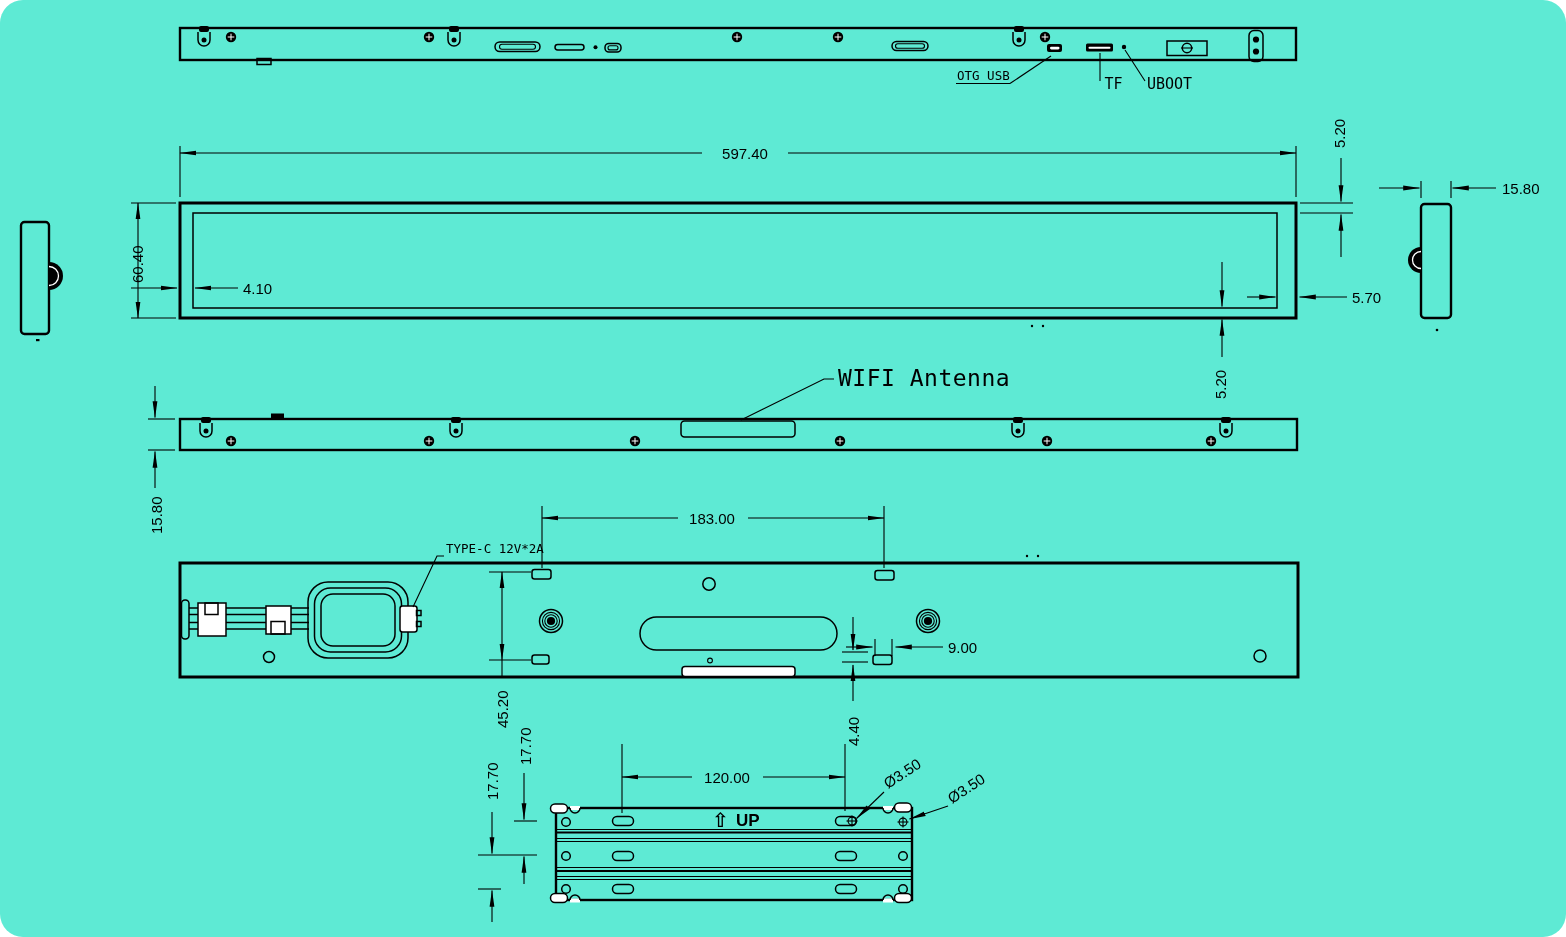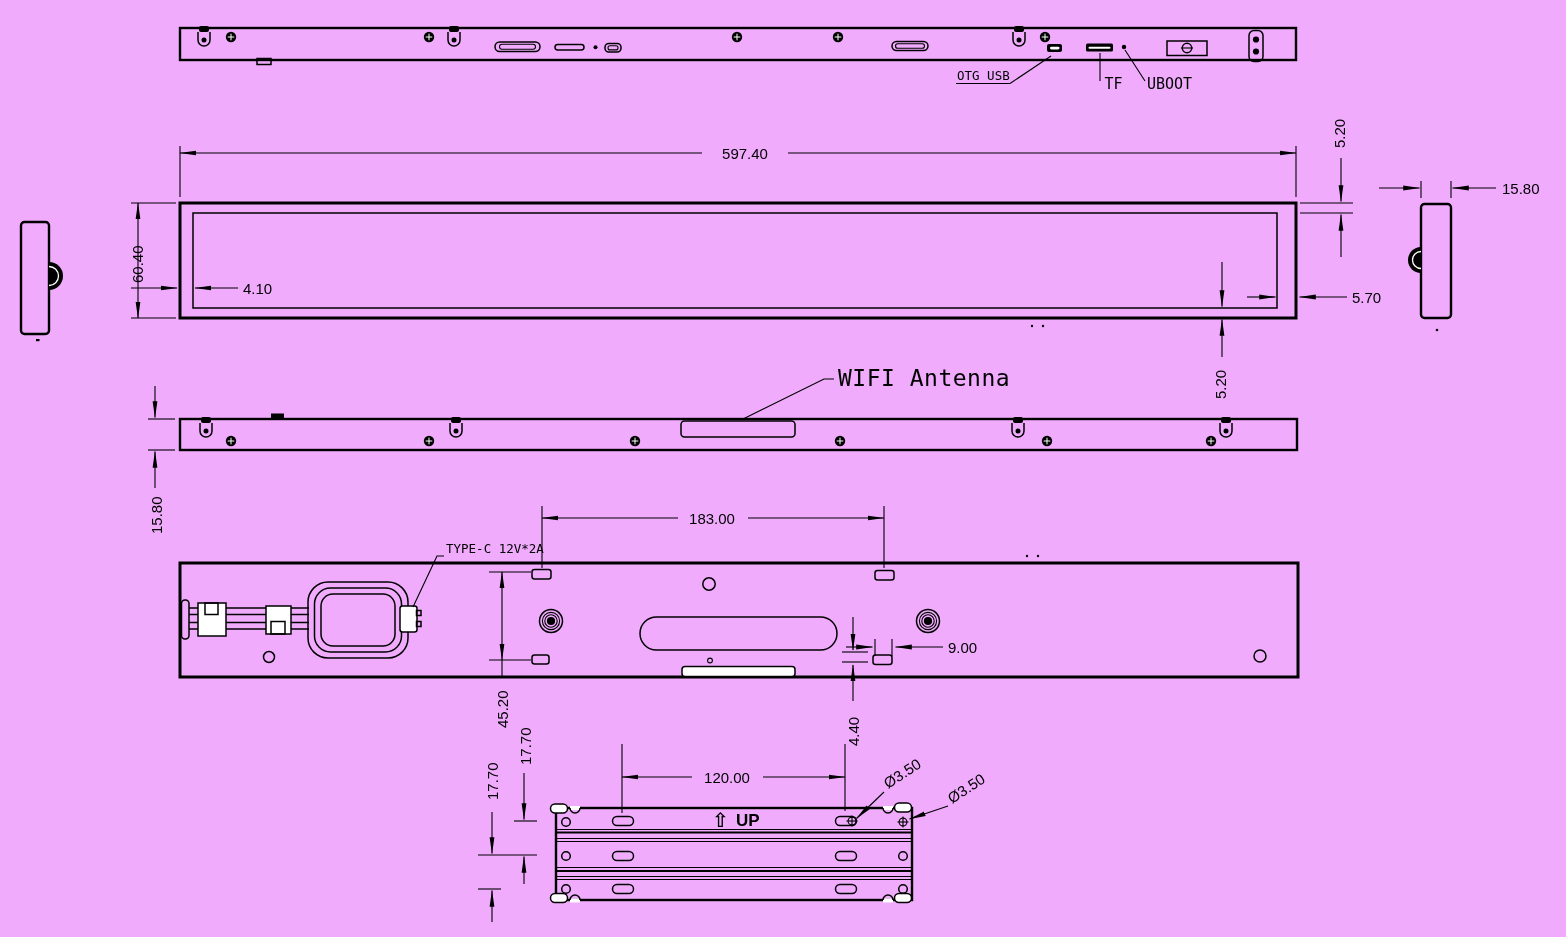--- a/index.html
+++ b/index.html
@@ -1,16 +1,16 @@
 <!DOCTYPE html>
 <html><head>
 <meta charset="utf-8">
 <style>
   html,body{margin:0;padding:0;background:#fff;}
-  .stage{position:relative;width:1566px;height:937px;background:#f0abfc;overflow:hidden;}
+  .stage{position:relative;width:1566px;height:937px;background:#5eead4;overflow:hidden;border-radius:23px;}
   svg{position:absolute;inset:0;}
   
   .o2{stroke:#000;stroke-width:3;fill:none;}
   .o1{stroke:#000;stroke-width:2.4;fill:none;}
   .s {stroke:#000;stroke-width:1.5;fill:none;}
   .t {stroke:#000;stroke-width:1.1;fill:none;}
   .f {fill:#000;stroke:none;}
   .wf{fill:#fff;}
   text{font-family:"Liberation Sans",sans-serif;font-size:15px;fill:#000;}
   .cad{font-family:"DejaVu Sans Mono",monospace;}

